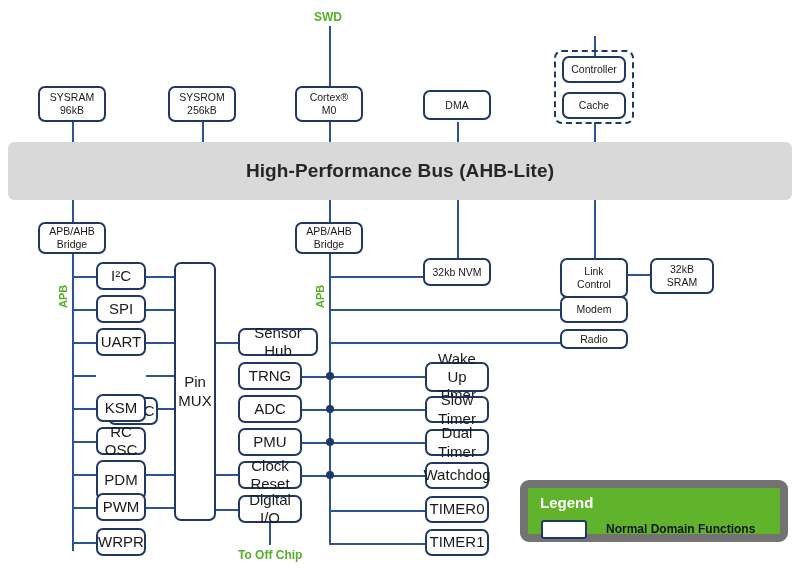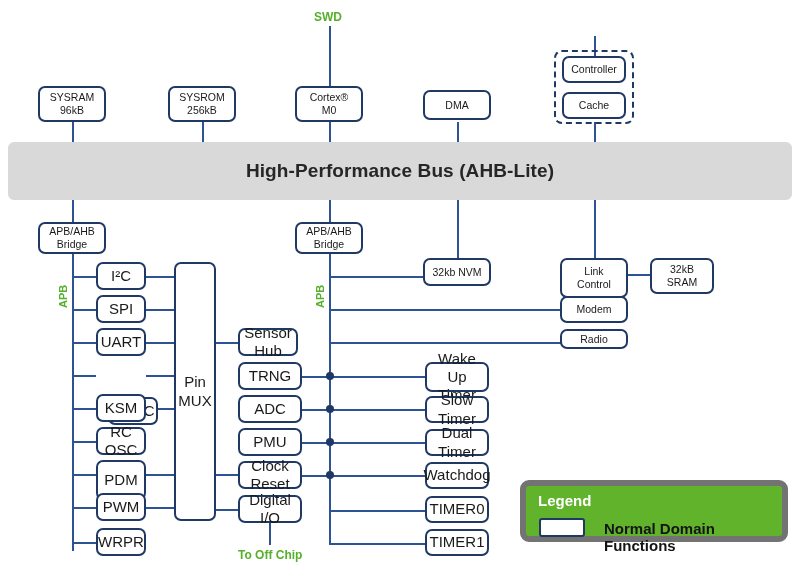--- a/index.html
+++ b/index.html
@@ -94,21 +94,21 @@
     transform: rotate(-90deg);
     transform-origin: left top;
     font-size: 11px;
   }
 
   
   #legend {
     position: absolute;
     box-sizing: border-box;
     background: #62B32C;
-    border: 6px solid #737373;
+    border: 8px solid #737373;
     border-radius: 9px;
     z-index: 30;
   }
   #legend-title {
     position: absolute;
     left: 12px;
     top: 6px;
     color: #ffffff;
     font-weight: bold;
     font-size: 15px;
@@ -122,21 +122,21 @@
     background: #ffffff;
     border: 2px solid #1F3864;
     border-radius: 3px;
     box-sizing: border-box;
   }
   #legend-swatch-label {
     position: absolute;
     left: 78px;
     top: 34px;
     color: #141414;
-    font-size: 15px;
+    font-size: 12px;
     font-weight: bold;
   }
 </style>
 </head>
 <body>
 
 <div id="canvas">
 
   <div class="wire v" style="left:72px;  top:122px; height:22px;"></div>
   <div class="wire v" style="left:202px; top:122px; height:22px;"></div>
@@ -259,21 +259,21 @@
   <div class="wire h" style="left:302px; top:442px; width:123px;"></div>
   <div class="wire h" style="left:302px; top:475px; width:123px;"></div>
   <div class="wire h" style="left:329px; top:510px; width:96px;"></div>
   <div class="wire h" style="left:329px; top:543px; width:96px;"></div>
 
   <div class="dot" style="left:326px; top:372px;"></div>
   <div class="dot" style="left:326px; top:405px;"></div>
   <div class="dot" style="left:326px; top:438px;"></div>
   <div class="dot" style="left:326px; top:471px;"></div>
 
-  <div class="blk sm" style="left:238px; top:328px; width:60px; height:28px;">
+  <div class="blk sm" style="left:238px; top:328px; width:80px; height:28px;">
     <span class="lbl">Sensor Hub</span>
     </div>
   <div class="blk sm" style="left:238px; top:362px; width:64px; height:28px;">
     <span class="lbl">TRNG</span>
     </div>
   <div class="blk sm" style="left:238px; top:395px; width:64px; height:28px;">
     <span class="lbl">ADC</span>
     </div>
   <div class="blk sm" style="left:238px; top:428px; width:64px; height:28px;">
     <span class="lbl">PMU</span>

